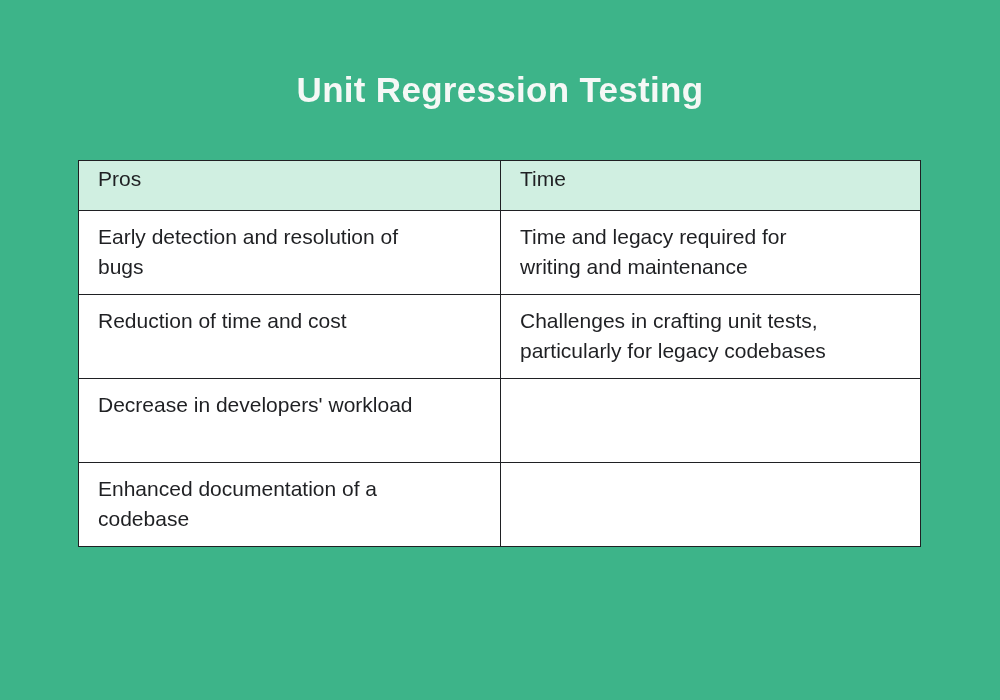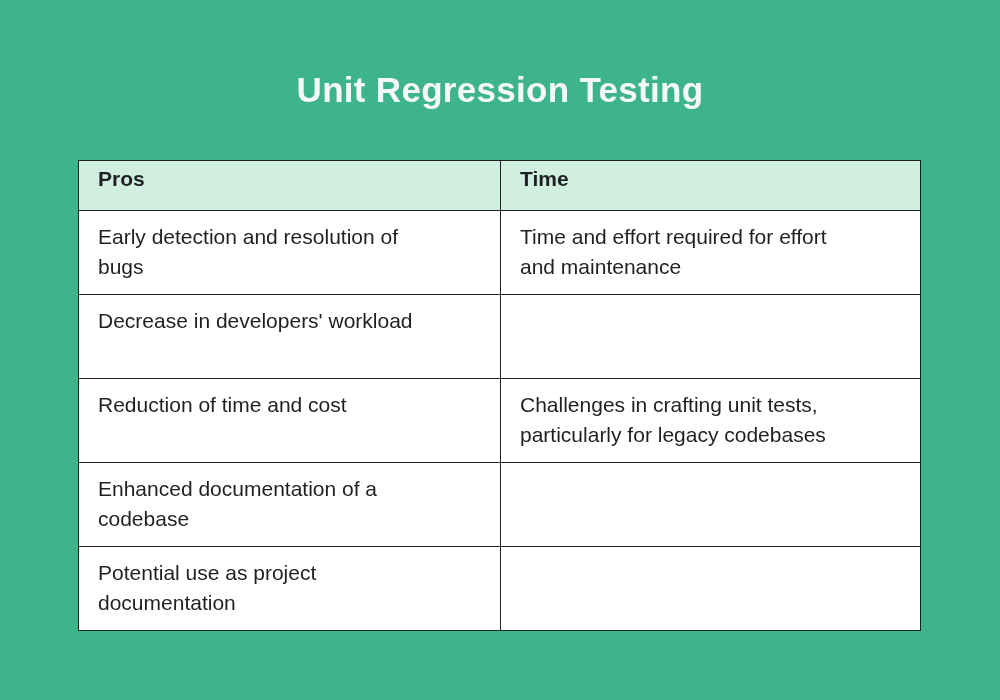--- a/index.html
+++ b/index.html
@@ -51,21 +51,21 @@
     font-size: 21px;
     line-height: 30px;
     color: var(--text);
     overflow: hidden;
   }
   table.pros-cons thead tr {
     height: 50px;
   }
   table.pros-cons th {
     background: var(--header_bg);
-    font-weight: 700;
+    font-weight: 400;
     vertical-align: middle;
     padding: 0 70px 14px 19px;
   }
   table.pros-cons tbody tr {
     height: 84px;
   }
   table.pros-cons td {
     vertical-align: top;
     padding: 11px 70px 11px 19px;
     font-weight: 400;
@@ -83,32 +83,28 @@
   </colgroup>
   <thead>
     <tr>
       <th>Pros</th>
       <th>Time</th>
     </tr>
   </thead>
   <tbody>
     <tr>
       <td>Early detection and resolution of bugs</td>
-      <td>Time and effort required for effort and maintenance</td>
+      <td>Time and legacy required for writing and maintenance</td>
+    </tr>
+    <tr>
+      <td>Reduction of time and cost</td>
+      <td>Challenges in crafting unit tests, particularly for legacy codebases</td>
     </tr>
     <tr>
       <td>Decrease in developers' workload</td>
       <td></td>
     </tr>
     <tr>
-      <td>Reduction of time and cost</td>
-      <td>Challenges in crafting unit tests, particularly for legacy codebases</td>
-    </tr>
-    <tr>
       <td>Enhanced documentation of a codebase</td>
-      <td></td>
-    </tr>
-    <tr>
-      <td>Potential use as project documentation</td>
       <td></td>
     </tr>
   </tbody>
 </table>
 
 </body></html>

